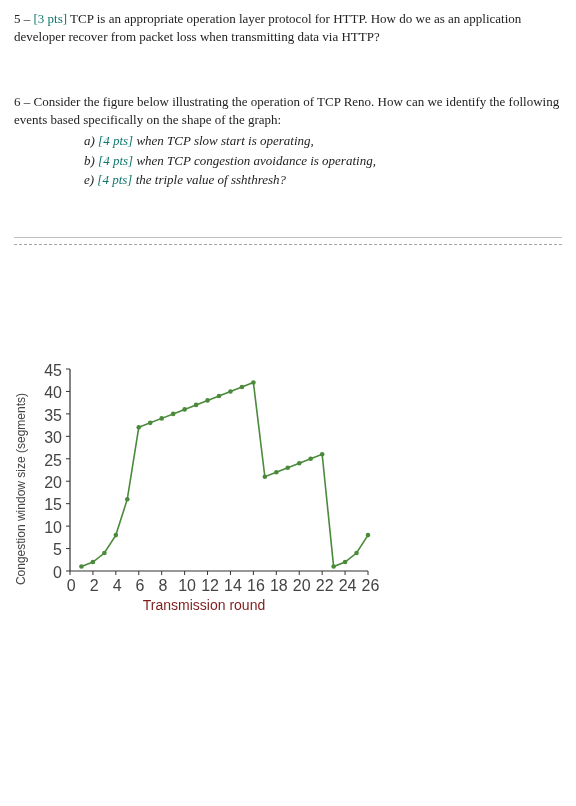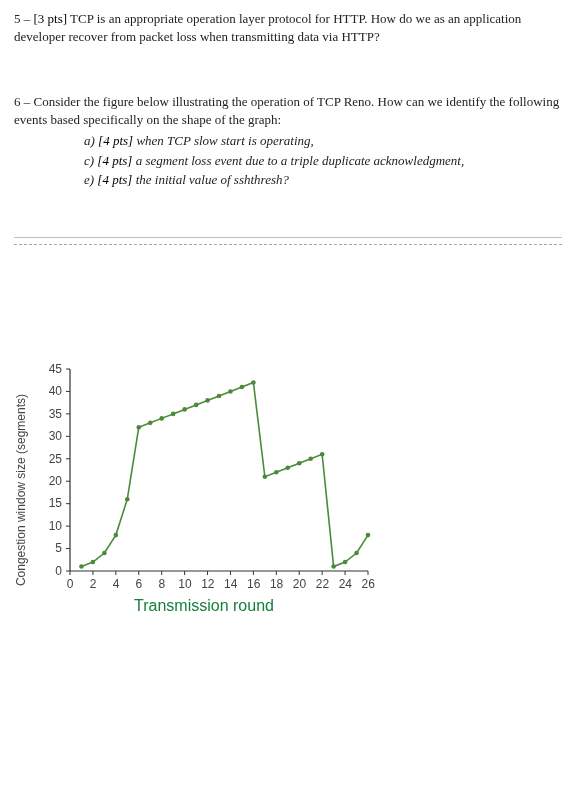--- a/index.html
+++ b/index.html
@@ -9,21 +9,21 @@
     font-family: "Times New Roman", Times, serif;
     font-size: 13px;
     color: #222;
     width: 576px;
   }
   .page {
     padding: 10px 14px 20px 14px;
     box-sizing: border-box;
   }
   .q-block { line-height: 1.35; margin-bottom: 48px; }
-  .pts { color: #000000; }
+  .pts { color: #0f766e; }
   .sub-items { margin: 4px 0 0 70px; font-style: italic; }
   .sub-item { margin: 2px 0; }
   .hr-solid {
     border: none;
     border-top: 1.5px solid #bcbcc2;
     margin: 30px 0 6px 0;
   }
   .hr-dashed {
     border: none;
     border-top: 1.5px dashed #a5a5ad;
@@ -51,28 +51,28 @@
     flex-direction: column;
     align-items: center;
   }
   .plot {
     position: relative;
     width: 340px;
     height: 230px;
   }
   .x-axis-label {
     font-family: Arial, Helvetica, sans-serif;
-    font-size: 16px;
-    color: #15803d;
+    font-size: 14px;
+    color: #7f1d1d;
     margin-top: 2px;
   }
   .tick-label {
     position: absolute;
     font-family: Arial, Helvetica, sans-serif;
-    font-size: 12px;
+    font-size: 16px;
     color: #444;
   }
 </style>
 </head>
 <body>
 
 <div class="page">
 
   <div class="q-block">
     <span>5 – </span><span class="pts">[3 pts]</span><span> TCP is an appropriate operation layer protocol for HTTP.  How do we as an application developer recover from packet loss when transmitting data via HTTP?</span>
@@ -80,24 +80,24 @@
 
   <div class="q-block" style="">
     <div>
       <span>6 – </span><span>Consider the figure below illustrating the operation of TCP Reno.  How can we identify the following events based specifically on the shape of the graph:</span>
     </div>
     <div class="sub-items">
       <div class="sub-item">
         <span>a)  </span><span class="pts">[4 pts]</span><span> when TCP slow start is operating,</span>
       </div>
       <div class="sub-item">
-        <span>c)  </span><span class="pts">[4 pts]</span><span> a segment loss event due to a triple duplicate acknowledgment,</span>
+        <span>b)  </span><span class="pts">[4 pts]</span><span> when TCP congestion avoidance is operating,</span>
       </div>
       <div class="sub-item">
-        <span>e)  </span><span class="pts">[4 pts]</span><span> the initial value of sshthresh?</span>
+        <span>e)  </span><span class="pts">[4 pts]</span><span> the triple value of sshthresh?</span>
       </div>
     </div>
   </div>
 
   <hr class="hr-solid">
   <hr class="hr-dashed">
 
   <div class="chart-wrap">
     <div class="chart-area">
       <div class="y-axis-label">Congestion window size (segments)</div>

